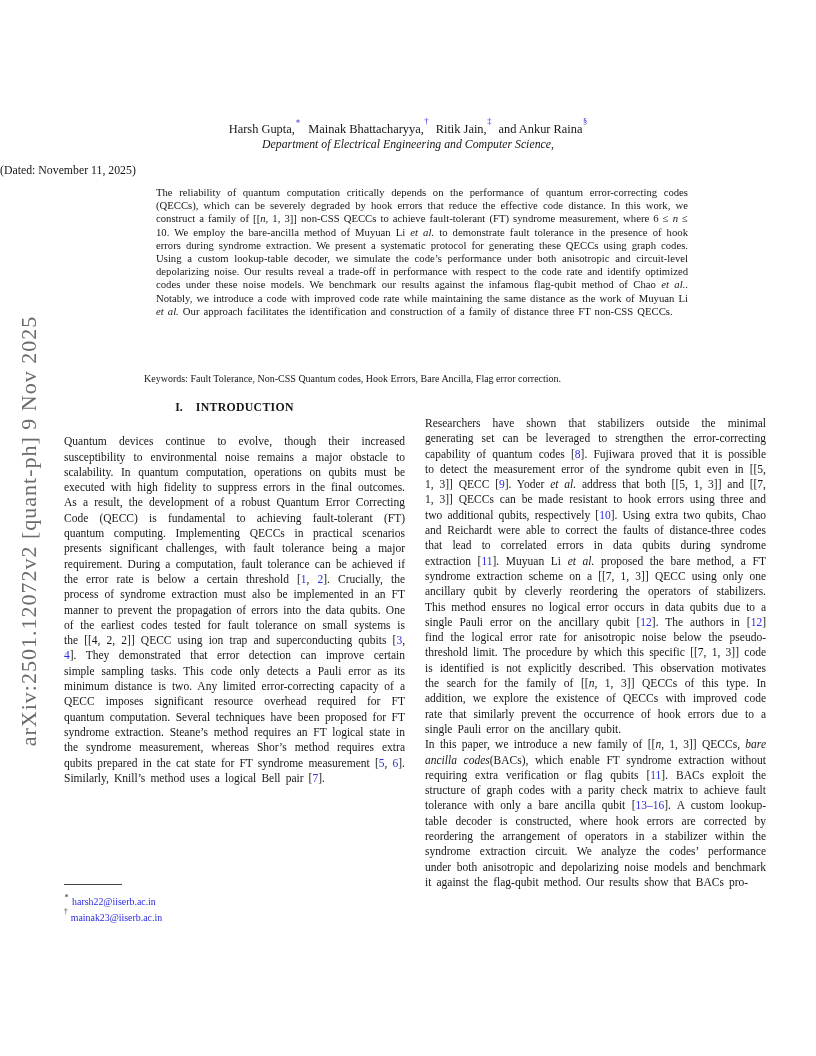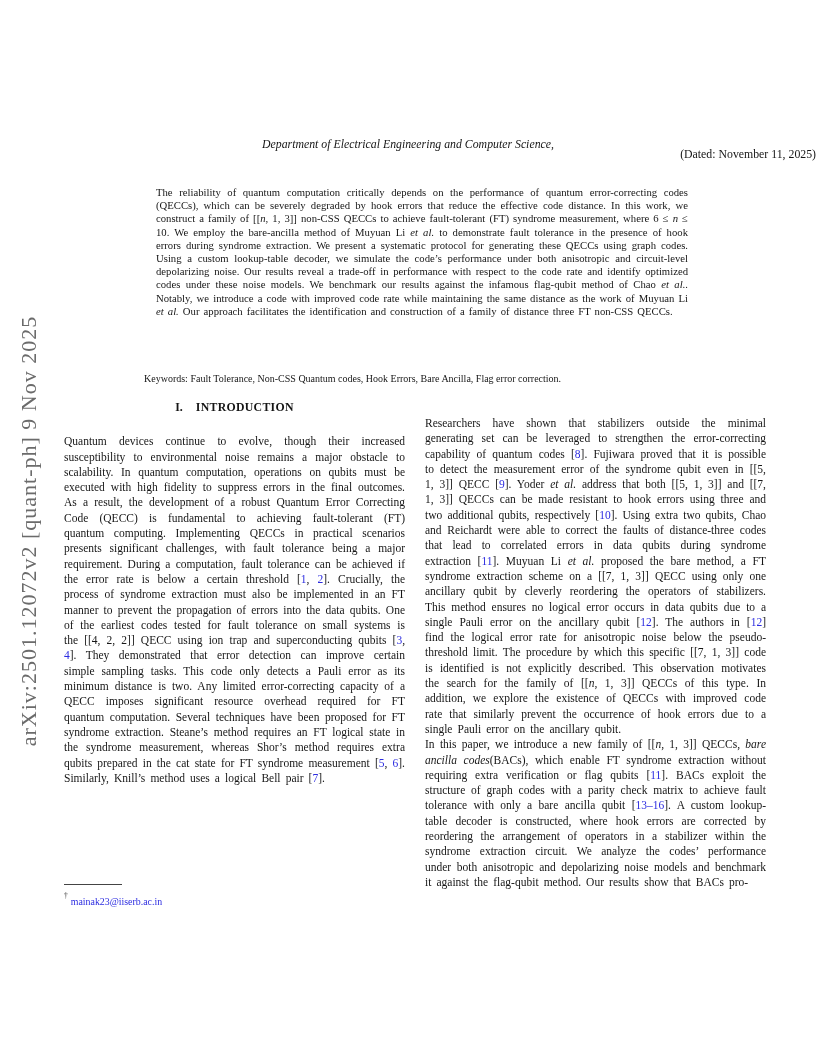--- a/index.html
+++ b/index.html
@@ -19,21 +19,21 @@
   
   .title {
     position:absolute; top:64px; left:78px; width:660px; text-align:center;
     font-size:15.8px; font-weight:bold; line-height:1.22;
   }
   .authors { position:absolute; top:120px; left:0; width:816px; text-align:center; font-size:12.4px; }
   .author { margin:0 2px; }
   .amark { color:var(--blue); font-size:8.5px; position:relative; top:-4px; margin-left:0.5px; }
   .affil  { position:absolute; left:0; width:816px; text-align:center; font-style:italic; font-size:11.8px; }
   .affil1 { top:137px; } .affil2 { top:150px; }
-  .dateline { position:absolute; top:147px; left:0; width:816px; text-align:right; font-size:11.8px; }
+  .dateline { position:absolute; top:163px; left:0; width:816px; text-align:left; font-size:11.8px; }
   
   .abstract {
     position:absolute; top:186px; left:156px; width:532px;
     font-size:10.7px; line-height:13.2px; text-align:justify; word-spacing:1.4px;
   }
   .keywords { position:absolute; top:373px; left:144px; width:532px; font-size:10px; }
   
   .col { position:absolute; top:400px; width:341px; font-size:11.5px; line-height:15.3px; text-align:justify; word-spacing:2.2px; }
   .col-left  { left:64px; }
   .col-right { left:425px;margin-top:16px; }
@@ -52,20 +52,26 @@
   .fn-link { color:var(--blue); }
 </style>
 </head>
 <body>
 
 <div class="page">
 
   <div class="stamp">arXiv:2501.12072v2 [quant-ph] 9 Nov 2025</div>
 
 
+  <div class="authors">
+    <span class="author"><span>Harsh Gupta,</span><sup class="amark">∗</sup></span>
+    <span class="author"><span>Mainak Bhattacharyya,</span><sup class="amark">†</sup></span>
+    <span class="author"><span>Ritik Jain,</span><sup class="amark">‡</sup></span>
+    <span class="author"><span>and Ankur Raina</span><sup class="amark">§</sup></span>
+  </div>
 
   <div class="affil affil1">Department of Electrical Engineering and Computer Science,</div>
   <div class="dateline">(Dated: November 11, 2025)</div>
 
   <div class="abstract">The reliability of quantum computation critically depends on the performance of quantum error-correcting codes (QECCs), which can be severely degraded by hook errors that reduce the effective code distance. In this work, we construct a family of [[<span class="math">n</span>, 1, 3]] non-CSS QECCs to achieve fault-tolerant (FT) syndrome measurement, where 6 ≤ <span class="math">n</span> ≤ 10. We employ the bare-ancilla method of Muyuan Li <em>et al.</em> to demonstrate fault tolerance in the presence of hook errors during syndrome extraction. We present a systematic protocol for generating these QECCs using graph codes. Using a custom lookup-table decoder, we simulate the code’s performance under both anisotropic and circuit-level depolarizing noise. Our results reveal a trade-off in performance with respect to the code rate and identify optimized codes under these noise models. We benchmark our results against the infamous flag-qubit method of Chao <em>et al.</em>. Notably, we introduce a code with improved code rate while maintaining the same distance as the work of Muyuan Li <em>et al.</em> Our approach facilitates the identification and construction of a family of distance three FT non-CSS QECCs.</div>
   <div class="keywords">Keywords: Fault Tolerance, Non-CSS Quantum codes, Hook Errors, Bare Ancilla, Flag error correction.</div>
 
   <div class="col col-left">
     <div class="sec-head">
       <span class="sec-num">I.</span><span class="sec-title">INTRODUCTION</span>
@@ -73,16 +79,17 @@
     <p>Quantum devices continue to evolve, though their increased susceptibility to environmental noise remains a major obstacle to scalability. In quantum computation, operations on qubits must be executed with high fidelity to suppress errors in the final outcomes. As a result, the development of a robust Quantum Error Correcting Code (QECC) is fundamental to achieving fault-tolerant (FT) quantum computing. Implementing QECCs in practical scenarios presents significant challenges, with fault tolerance being a major requirement. During a computation, fault tolerance can be achieved if the error rate is below a certain threshold [<span class="cite">1</span>, <span class="cite">2</span>]. Crucially, the process of syndrome extraction must also be implemented in an FT manner to prevent the propagation of errors into the data qubits. One of the earliest codes tested for fault tolerance on small systems is the [[4, 2, 2]] QECC using ion trap and superconducting qubits [<span class="cite">3</span>, <span class="cite">4</span>]. They demonstrated that error detection can improve certain simple sampling tasks. This code only detects a Pauli error as its minimum distance is two. Any limited error-correcting capacity of a QECC imposes significant resource overhead required for FT quantum computation. Several techniques have been proposed for FT syndrome extraction. Steane’s method requires an FT logical state in the syndrome measurement, whereas Shor’s method requires extra qubits prepared in the cat state for FT syndrome measurement [<span class="cite">5</span>, <span class="cite">6</span>]. Similarly, Knill’s method uses a logical Bell pair [<span class="cite">7</span>].</p>
   </div>
 
   <div class="col col-right">
     <p>Researchers have shown that stabilizers outside the minimal generating set can be leveraged to strengthen the error-correcting capability of quantum codes [<span class="cite">8</span>]. Fujiwara proved that it is possible to detect the measurement error of the syndrome qubit even in [[5, 1, 3]] QECC [<span class="cite">9</span>]. Yoder <em>et al.</em> address that both [[5, 1, 3]] and [[7, 1, 3]] QECCs can be made resistant to hook errors using three and two additional qubits, respectively [<span class="cite">10</span>]. Using extra two qubits, Chao and Reichardt were able to correct the faults of distance-three codes that lead to correlated errors in data qubits during syndrome extraction [<span class="cite">11</span>]. Muyuan Li <em>et al.</em> proposed the bare method, a FT syndrome extraction scheme on a [[7, 1, 3]] QECC using only one ancillary qubit by cleverly reordering the operators of stabilizers. This method ensures no logical error occurs in data qubits due to a single Pauli error on the ancillary qubit [<span class="cite">12</span>]. The authors in [<span class="cite">12</span>] find the logical error rate for anisotropic noise below the pseudo-threshold limit. The procedure by which this specific [[7, 1, 3]] code is identified is not explicitly described. This observation motivates the search for the family of [[<span class="math">n</span>, 1, 3]] QECCs of this type. In addition, we explore the existence of QECCs with improved code rate that similarly prevent the occurrence of hook errors due to a single Pauli error on the ancillary qubit.</p>
     <p>In this paper, we introduce a new family of [[<span class="math">n</span>, 1, 3]] QECCs, <em>bare ancilla codes</em>(BACs), which enable FT syndrome extraction without requiring extra verification or flag qubits [<span class="cite">11</span>]. BACs exploit the structure of graph codes with a parity check matrix to achieve fault tolerance with only a bare ancilla qubit [<span class="cite">13–16</span>]. A custom lookup-table decoder is constructed, where hook errors are corrected by reordering the arrangement of operators in a stabilizer within the syndrome extraction circuit. We analyze the codes’ performance under both anisotropic and depolarizing noise models and benchmark it against the flag-qubit method. Our results show that BACs pro-</p>
   </div>
 
   <div class="fn-rule"></div>
   <div class="footnotes">
+    <div class="fn-row"><sup class="fn-mark">∗</sup><span class="fn-link">harsh22@iiserb.ac.in</span></div>
     <div class="fn-row"><sup class="fn-mark">†</sup><span class="fn-link">mainak23@iiserb.ac.in</span></div>
   </div>
 
 </div>
 
 </body></html>

